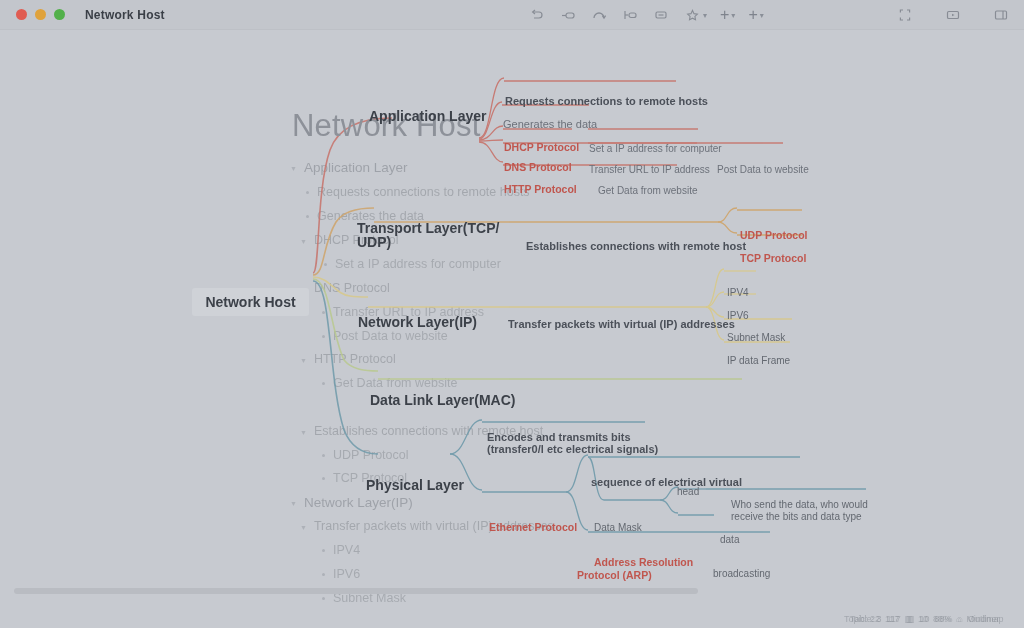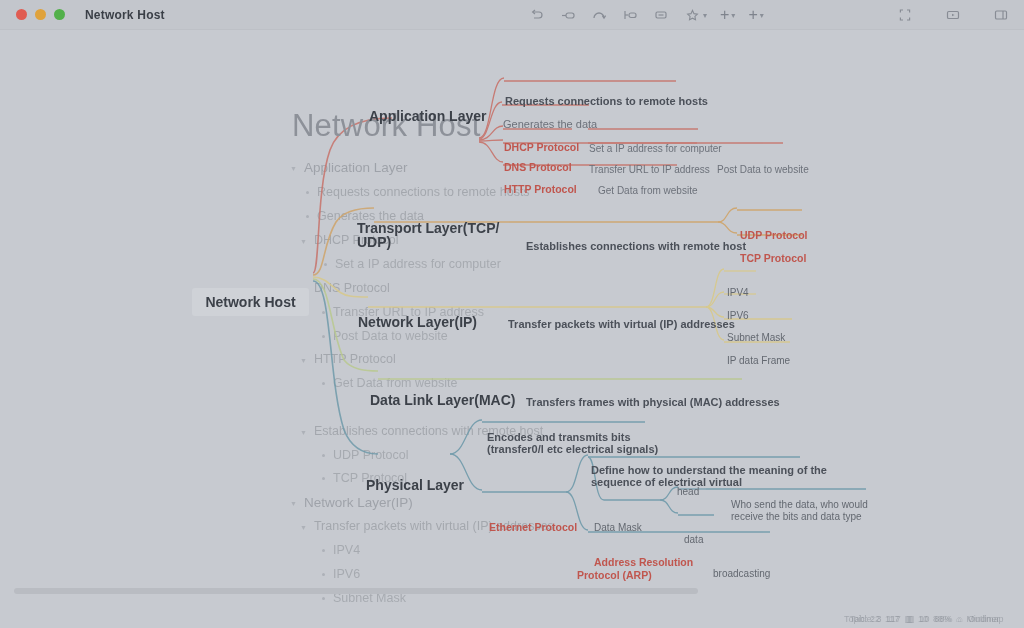--- a/index.html
+++ b/index.html
@@ -401,31 +401,29 @@
       <div class="mnode lv3red" style="left:740px;top:222px">TCP Protocol</div>
 
       <div class="mnode lv1" style="left:358px;top:284px">Network Layer(IP)</div>
       <div class="mnode lv2" style="left:508px;top:288px">Transfer packets with virtual (IP) addresses</div>
       <div class="mnode lv4" style="left:727px;top:257px">IPV4</div>
       <div class="mnode lv4" style="left:727px;top:280px">IPV6</div>
       <div class="mnode lv4" style="left:727px;top:302px">Subnet  Mask</div>
       <div class="mnode lv4" style="left:727px;top:325px">IP data Frame</div>
 
       <div class="mnode lv1" style="left:370px;top:362px">Data Link Layer(MAC)</div>
-      <div class="mnode lv2" style="left:526px;top:366px">Transfers frames with physical (MAC) addresses</div>
 
       <div class="mnode lv1" style="left:366px;top:447px">Physical Layer</div>
       <div class="mnode lv2" style="left:487px;top:401px">Encodes and transmits bits</div>
       <div class="mnode lv2" style="left:487px;top:413px">(transfer0/l etc electrical signals)</div>
       <div class="mnode lv3red" style="left:489px;top:491px">Ethernet Protocol</div>
-      <div class="mnode lv2" style="left:591px;top:434px">Define how to understand the meaning of the</div>
       <div class="mnode lv2" style="left:591px;top:446px">sequence of electrical virtual</div>
       <div class="mnode lv4" style="left:594px;top:492px">Data Mask</div>
       <div class="mnode lv4" style="left:677px;top:456px">head</div>
-      <div class="mnode lv4" style="left:684px;top:504px">data</div>
+      <div class="mnode lv4" style="left:720px;top:504px">data</div>
       <div class="mnode lv4" style="left:731px;top:469px">Who send the data, who would</div>
       <div class="mnode lv4" style="left:731px;top:481px">receive the bits and data type</div>
       <div class="mnode lv3red" style="left:594px;top:526px">Address Resolution</div>
       <div class="mnode lv3red" style="left:577px;top:539px">Protocol (ARP)</div>
       <div class="mnode lv4" style="left:713px;top:538px">broadcasting</div>
     </div>
 
     <div class="hscroll"></div>
   </div>
 

